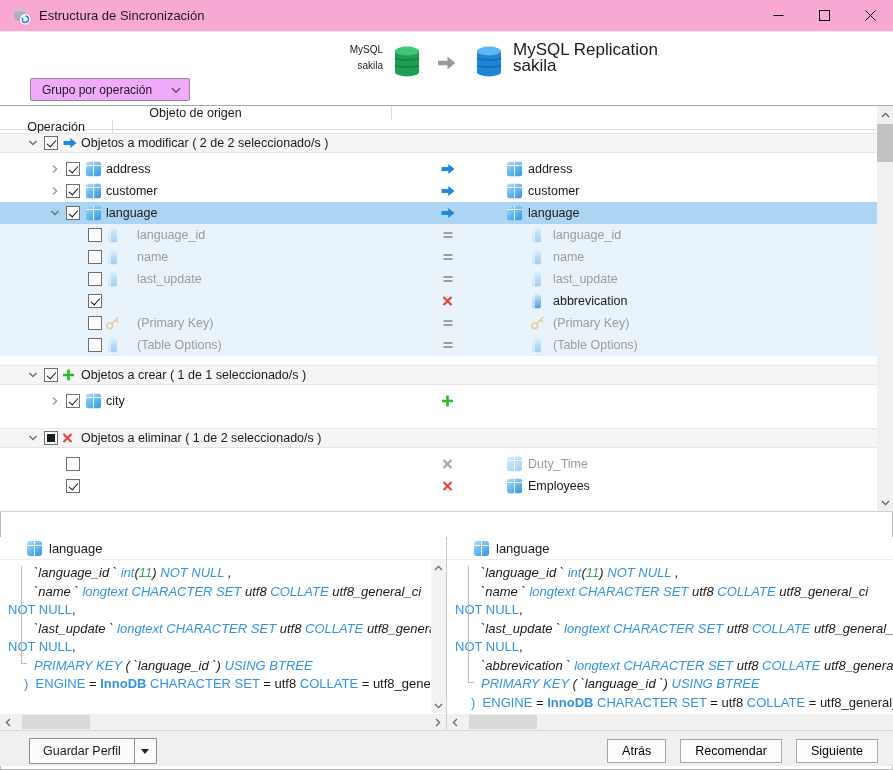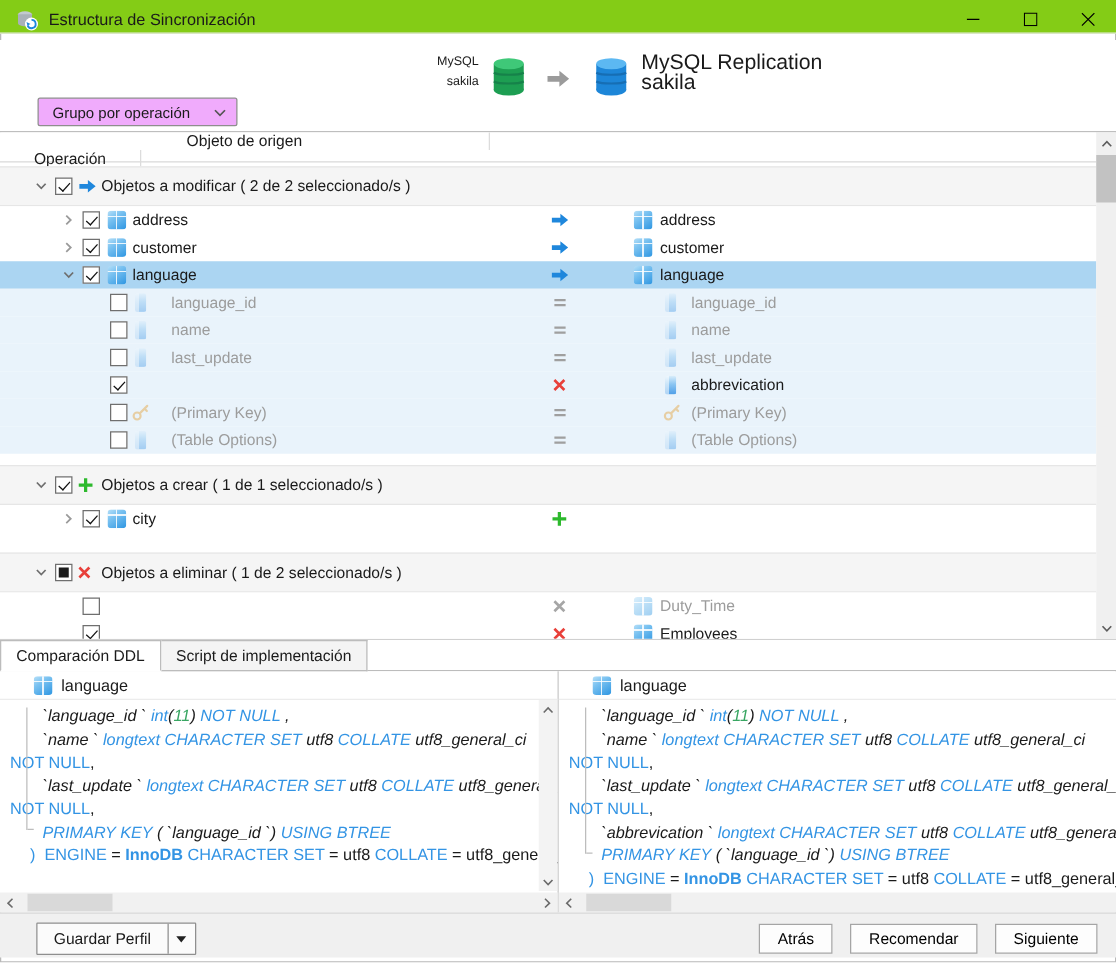--- a/index.html
+++ b/index.html
@@ -1,21 +1,21 @@
 <!DOCTYPE html>
 <html><head>
 <meta charset="utf-8">
 <style>
   * { margin:0; padding:0; box-sizing:border-box; }
   html,body { width:893px; height:770px; }
   body { font-family:"Liberation Sans", sans-serif; color:#1a1a1a; background:#fff; }
   #win { position:relative; width:893px; height:770px; background:#fff; box-shadow:inset 0 0 0 1px #b9b9b9; overflow:hidden; }
 
   
-  .titlebar { position:absolute; top:0; left:0; right:0; height:27px; background:#84cc16; border-bottom:1px solid #ececec; }
+  .titlebar { position:absolute; top:0; left:0; right:0; height:32px; background:#f9a8d4; border-bottom:1px solid #ececec; }
   .title-icon { position:absolute; left:13px; top:7px; width:18px; height:18px; }
   .title-text { position:absolute; left:39px; top:8px; font-size:13px; }
   .winbtn { position:absolute; top:0; width:46px; height:31px; display:flex; align-items:center; justify-content:center; }
   .winbtn.min { right:92px; } .winbtn.max { right:46px; } .winbtn.close { right:0; }
 
   
   .toolhead { position:absolute; top:32px; left:0; right:0; height:74px; background:#fff; border-bottom:1px solid #a9a9a9; }
   .dropdown { position:absolute; left:30px; top:46px; width:160px; height:23px; background:#f0abfc; border:1px solid #8e8e8e; border-radius:2px; display:flex; align-items:center; padding:0 8px 0 11px; font-size:12px; }
   .dropdown .dd-label { flex:1; }
   .src-label { position:absolute; left:283px; top:10px; width:100px; text-align:right; font-size:10px; line-height:16px; }
@@ -27,21 +27,21 @@
   
   .gridwrap { position:absolute; top:106px; left:0; right:0; height:406px; background:#fff; border-bottom:1px solid #d0d0d0; }
   .colheader { position:absolute; top:0; left:0; right:16px; height:24px; display:flex; border-bottom:1px solid #d9d9d9; background:#fff;flex-direction:column; }
   .colheader .col { font-size:12.5px; display:flex; align-items:center; justify-content:center; }
   .col.c1 { width:392px; border-right:1px solid #dcdcdc; }
   .col.c2 { width:113px; border-right:1px solid #dcdcdc; }
   .col.c3 { flex:1; }
   .treebody { position:absolute; top:24px; left:0; right:0; bottom:0; overflow:hidden; }
 
   .trow { position:relative; height:22px; margin-right:16px; background:#fff; }
-  .trow.group { height:32px; margin-top:9px; background:#f5f5f5; border-top:1px solid #e6e6e6; border-bottom:1px solid #e6e6e6; }
+  .trow.group { height:20px; margin-top:9px; margin-bottom:5px; background:#f5f5f5; border-top:1px solid #e6e6e6; border-bottom:1px solid #e6e6e6; }
   .trow.group.g1 { margin-top:3px; }
   .trow.group.g3 { margin-top:16px; }
   .trow.sel { background:#abd5f2; }
   .trow.tint { background:#e9f3fb; }
 
   .trow > span { position:absolute; top:50%; transform:translateY(-50%); display:inline-flex; align-items:center; }
   .chev { width:10px; height:10px; }
   .group .chev { left:28px; } .table .chev { left:50px; }
   .cb { width:14px; height:14px; background:#fff; border:1px solid #6f6f6f; }
   .group .cb { left:44px; } .table .cb { left:66px; } .field .cb { left:88px; }
@@ -444,21 +444,20 @@
       </span>
       <span class="sb-thumb"></span>
       <span class="sb-down">
         <svg width="9" height="6" viewBox="0 0 9 6">
             <path d="M1 1l3.5 3.6L8 1" fill="none" stroke="#5d5d5d" stroke-width="1.3"></path>
           </svg>
       </span>
     </div>
   </div>
 
-  <div class="tabs"><div class="tab active">Comparación DDL</div><div class="tab">Script de implementación</div></div>
 
   <div class="ddl">
     <div class="panel left">
       <div class="pheader">
         <span class="ic-table"></span>
         <span>language</span>
       </div>
       <div class="pcode">
         <div class="fold fl"></div>
         <div>

